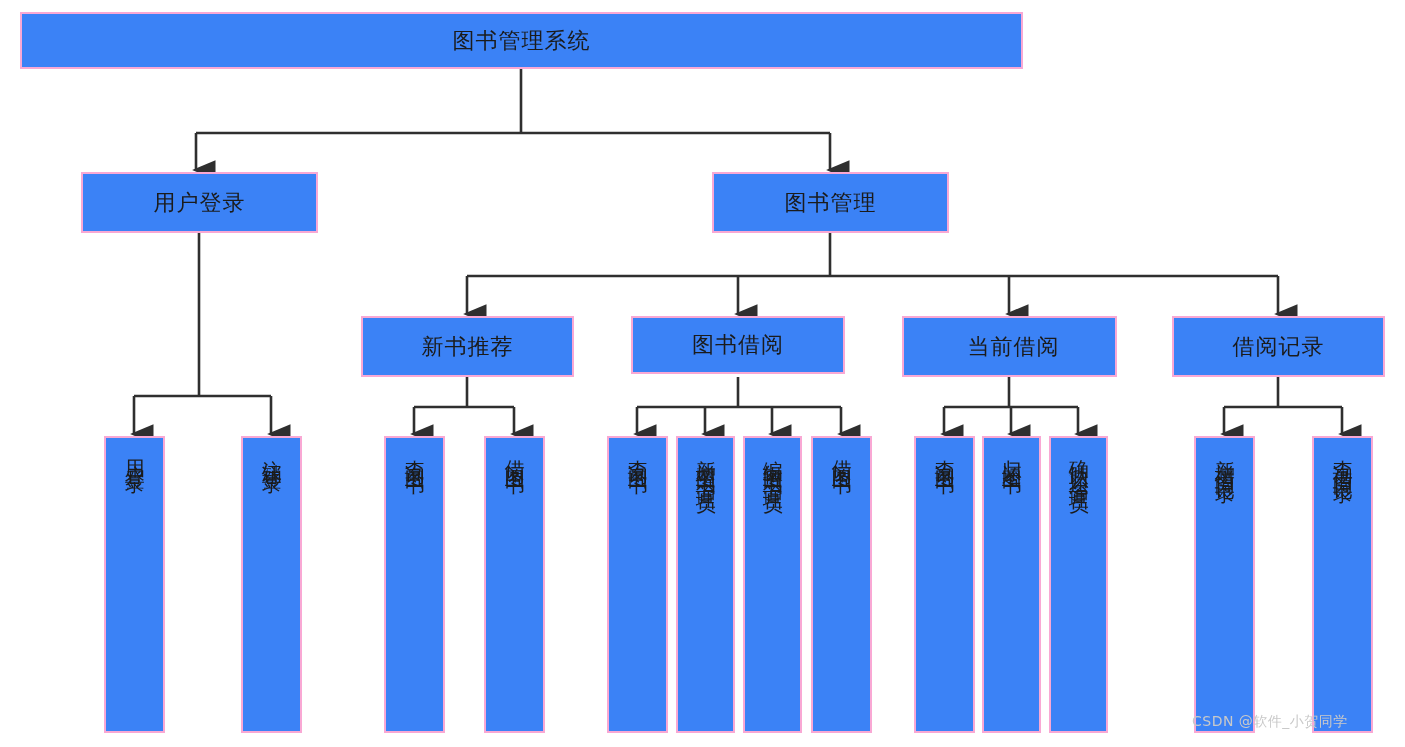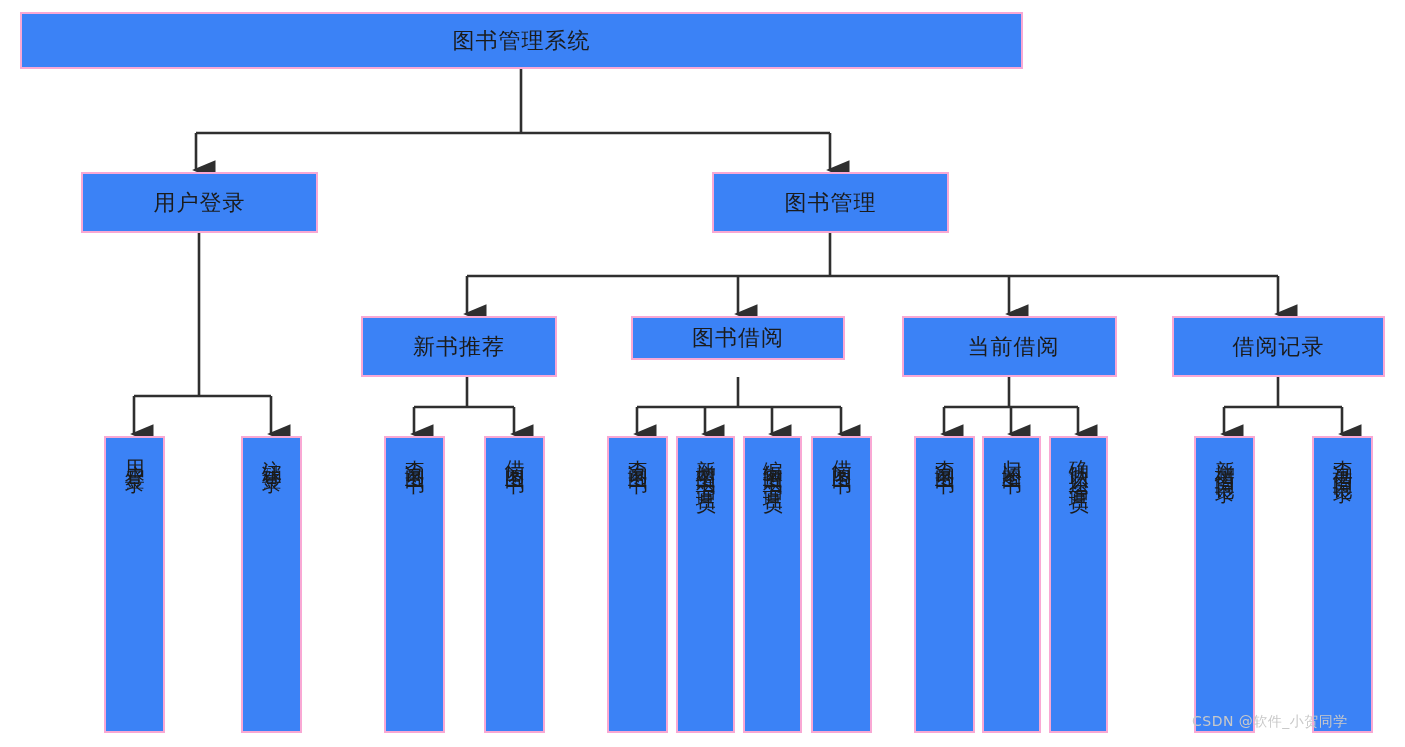--- a/index.html
+++ b/index.html
@@ -136,25 +136,25 @@
   </div>
 
   <div class="node level1" style="left:81px; top:172px; width:237px; height:61px;">
     <span class="node-label">用户登录</span>
   </div>
 
   <div class="node level1" style="left:712px; top:172px; width:237px; height:61px;">
     <span class="node-label">图书管理</span>
   </div>
 
-  <div class="node level2" style="left:361px; top:316px; width:196px; height:61px;">
+  <div class="node level2" style="left:361px; top:316px; width:213px; height:61px;">
     <span class="node-label">新书推荐</span>
   </div>
 
-  <div class="node level2" style="left:631px; top:316px; width:214px; height:44px;">
+  <div class="node level2" style="left:631px; top:316px; width:214px; height:58px;">
     <span class="node-label">图书借阅</span>
   </div>
 
   <div class="node level2" style="left:902px; top:316px; width:215px; height:61px;padding-left:8px;">
     <span class="node-label">当前借阅</span>
   </div>
 
   <div class="node level2" style="left:1172px; top:316px; width:213px; height:61px;align-items:center;">
     <span class="node-label">借阅记录</span>
   </div>

